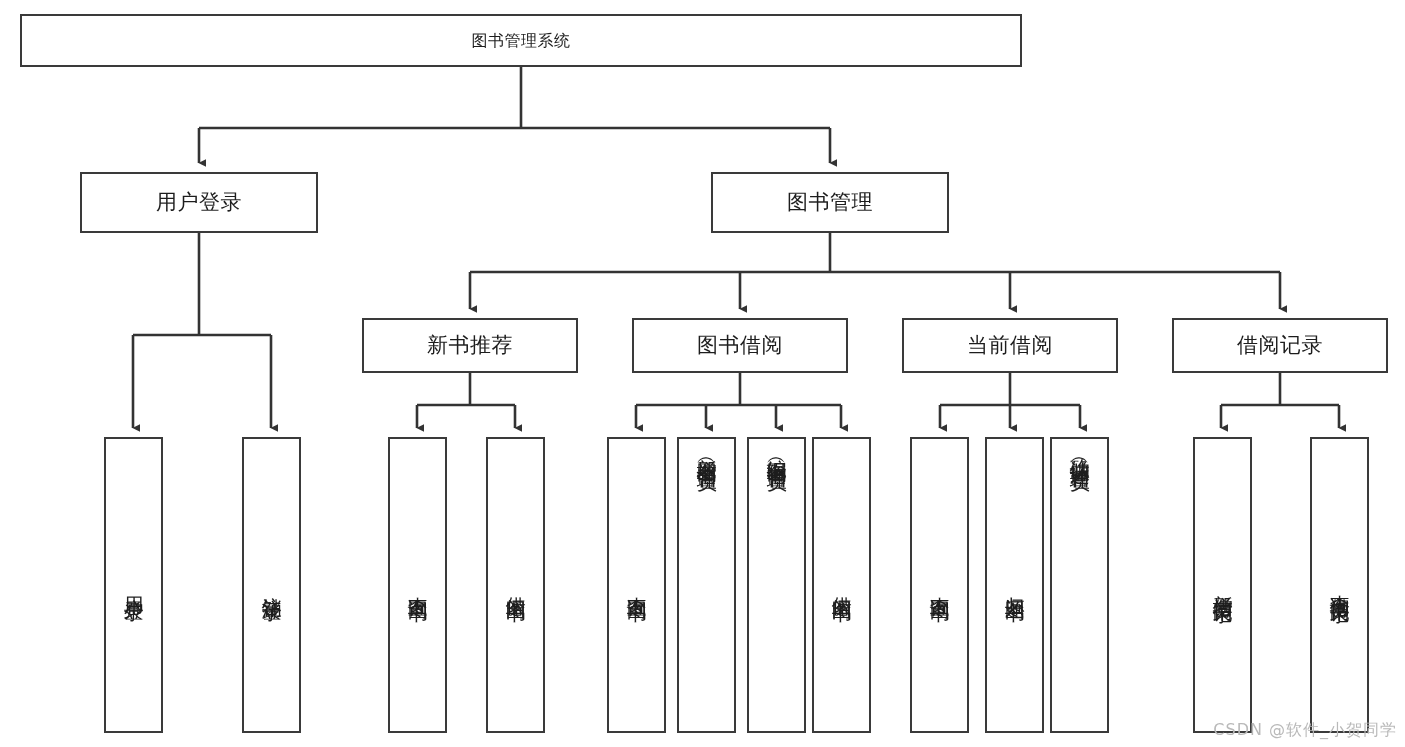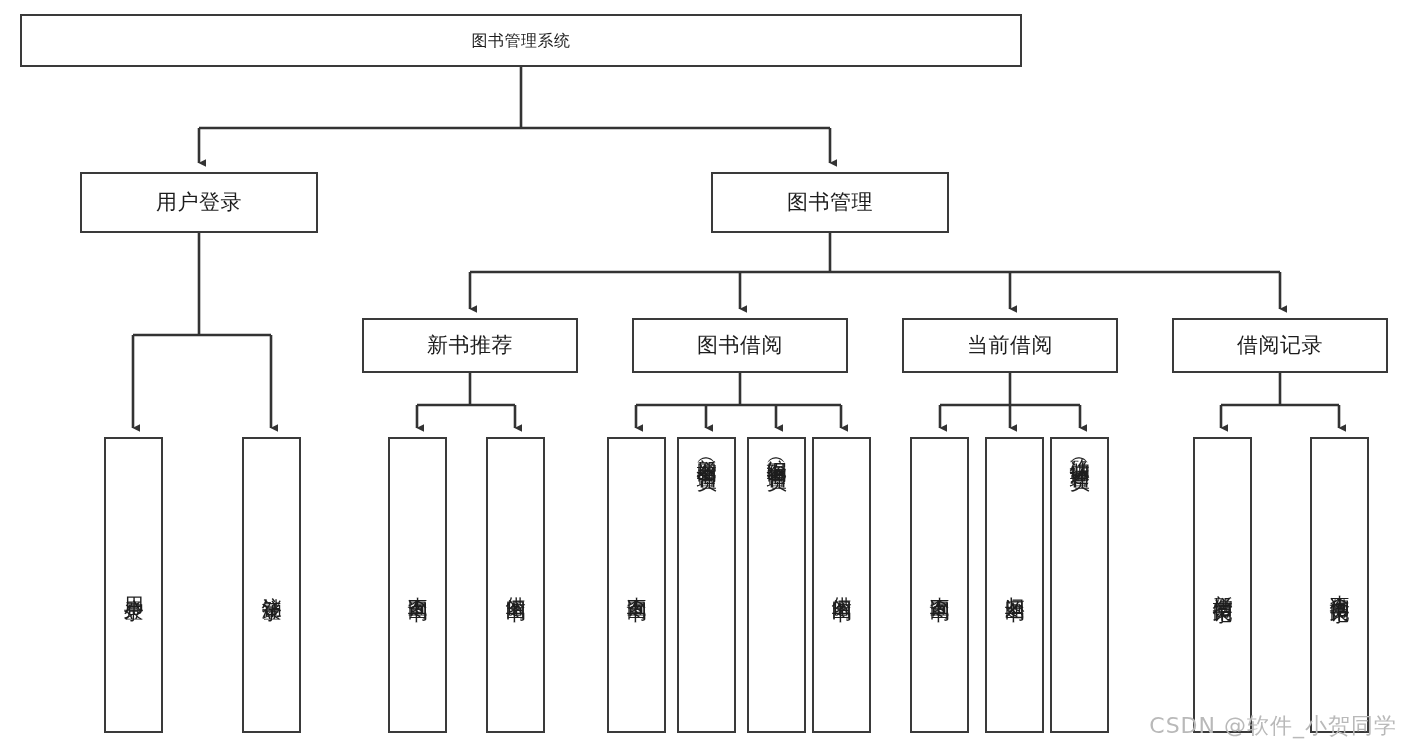--- a/index.html
+++ b/index.html
@@ -60,21 +60,21 @@
   .vtext {
     writing-mode: vertical-rl;
     text-orientation: upright;
     display: block;
     white-space: nowrap;
   }
   #watermark {
     position: absolute;
     right: 8px;
     bottom: 6px;
-    font-size: 22px;
+    font-size: 16px;
     color: #b9b9b9;
     letter-spacing: 1px;
     z-index: 5;
     white-space: nowrap;
   }
 </style>
 </head>
 <body>
 
 <div id="diagram-root">

